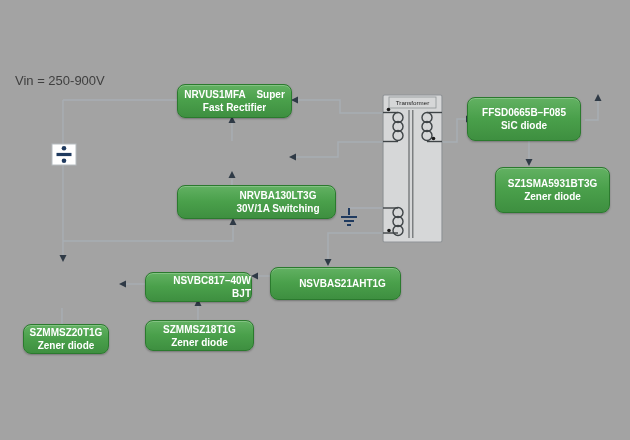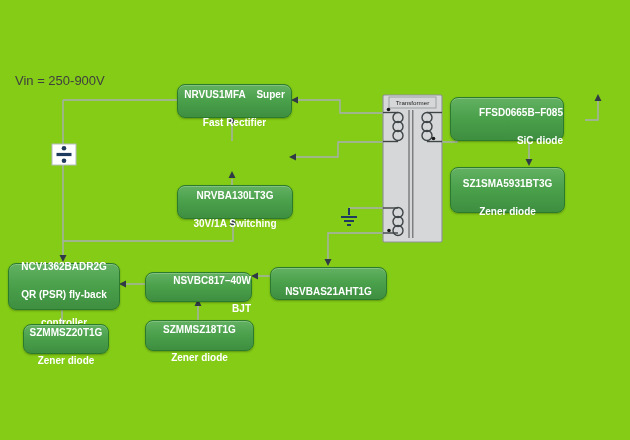--- a/index.html
+++ b/index.html
@@ -1,25 +1,25 @@
 <!DOCTYPE html>
 <html><head>
 <meta charset="utf-8">
 <style>
   html,body{margin:0;padding:0;background:#fff;}
-  .stage{position:relative;width:630px;height:440px;background:#84cc16;overflow:hidden;
+  .stage{position:relative;width:630px;height:440px;background:#a3a3a3;overflow:hidden;
          font-family:"Liberation Sans",sans-serif;}
   .layer{position:absolute;left:0;top:0;}
   .block{position:absolute;display:flex;flex-direction:column;align-items:center;justify-content:center;
          background:linear-gradient(180deg,#62b162 0%,#4aa04b 48%,#3e8f40 100%);
          border:1.6px solid #2b7a2e;border-radius:8px;color:#ffffff;
          font-weight:700;font-size:10px;line-height:13px;text-align:center;
          box-shadow:0 1px 2px rgba(0,0,0,.28), inset 0 1px 0 rgba(255,255,255,.22);
          cursor:pointer;z-index:2;}
-  .bl{white-space:pre;margin-top:15px;}
+  .bl{white-space:pre;}
   .flabel{position:absolute;font-size:13px;color:#3f3f3f;z-index:2;}
 </style>
 </head>
 <body>
 
 <div class="stage">
 
   <svg class="layer" width="630" height="440" viewBox="0 0 630 440">
 
     <g stroke="#a8aeb4" stroke-width="1.4" fill="none">
@@ -112,53 +112,48 @@
   </svg>
 
   <div class="flabel" style="left:15px;top:73px;">Vin = 250-900V</div>
 
   <div class="block" style="left:177px;top:84px;width:113px;height:32px;">
     <div class="bl">NRVUS1MFA    Super</div>
     <div class="bl">Fast Rectifier</div>
   </div>
 
 
-  <div class="block" style="left:177px;top:185px;width:114px;height:32px;">
+  <div class="block" style="left:177px;top:185px;width:114px;height:32px;padding-left:43px;">
     <div class="bl">NRVBA130LT3G</div>
     <div class="bl">30V/1A Switching</div>
   </div>
 
-  <div class="block" style="left:450px;top:97px;width:112px;height:42px;align-items:flex-end;">
+  <div class="block" style="left:467px;top:97px;width:112px;height:42px;">
     <div class="bl">FFSD0665B–F085</div>
     <div class="bl">SiC diode</div>
   </div>
 
-  <div class="block" style="left:450px;top:167px;width:113px;height:44px;">
+  <div class="block" style="left:495px;top:167px;width:113px;height:44px;">
     <div class="bl">SZ1SMA5931BT3G</div>
     <div class="bl">Zener diode</div>
   </div>
 
-  <div class="block" style="left:8px;top:263px;width:110px;height:45px;">
-    <div class="bl">NCV1362BADR2G</div>
-    <div class="bl">QR (PSR) fly-back</div>
-    <div class="bl">controller</div>
-  </div>
 
   <div class="block" style="left:23px;top:324px;width:84px;height:28px;">
     <div class="bl">SZMMSZ20T1G</div>
     <div class="bl">Zener diode</div>
   </div>
 
   <div class="block" style="left:145px;top:272px;width:105px;height:28px;align-items:flex-end;">
     <div class="bl">NSVBC817–40W</div>
     <div class="bl">BJT</div>
   </div>
 
   <div class="block" style="left:145px;top:320px;width:107px;height:29px;text-align:right;">
     <div class="bl">SZMMSZ18T1G</div>
     <div class="bl">Zener diode</div>
   </div>
 
-  <div class="block" style="left:270px;top:267px;width:115px;height:31px;">
+  <div class="block" style="left:270px;top:267px;width:115px;height:31px;padding-left:14px;">
     <div class="bl">NSVBAS21AHT1G</div>
   </div>
 
 </div>
 
 </body></html>

